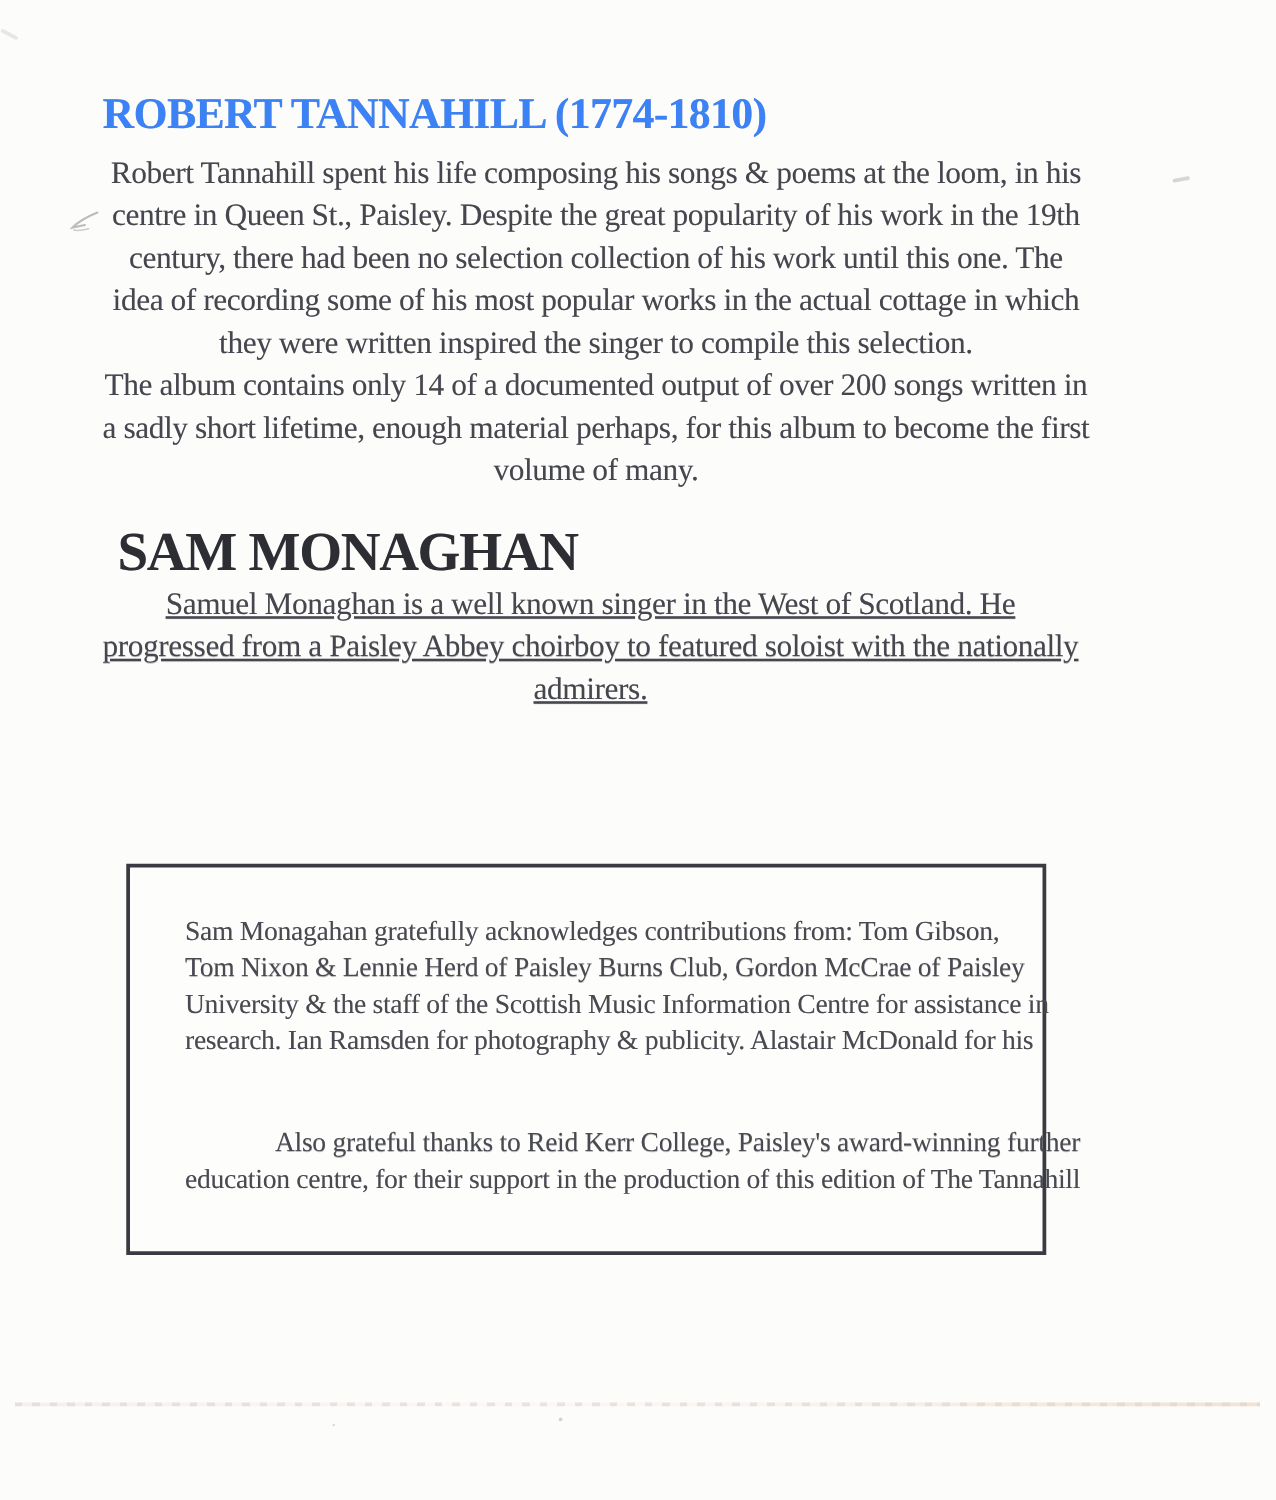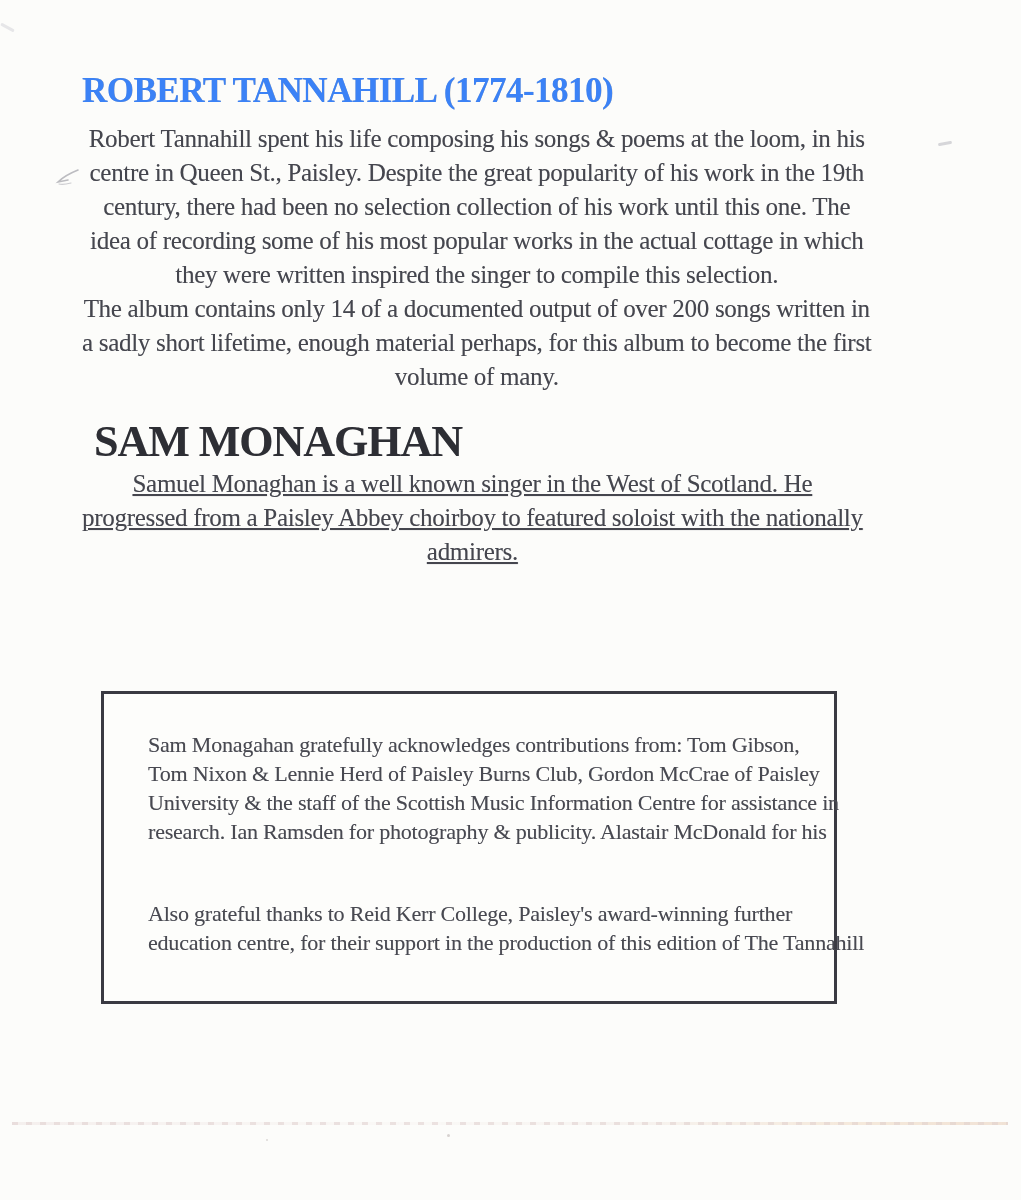--- a/index.html
+++ b/index.html
@@ -70,21 +70,21 @@
   }
   .box-para {
     position: absolute;
     left: 44px;
     font-size: 22px;
     letter-spacing: -0.2px;
     color: #484951;
     text-shadow: 0.2px 0.2px 0.35px rgba(72,73,81,0.35);
   }
   .bp1 { top: 36px; }
-  .bp2 { top: 205px; }
+  .bp2 { top: 205px; text-align: right; }
   .box-para .line {
     height: 29px;
     line-height: 29px;
     white-space: pre;
   }
   
   .pencil-mark {
     position: absolute;
     left: 54px;
     top: 164px;

